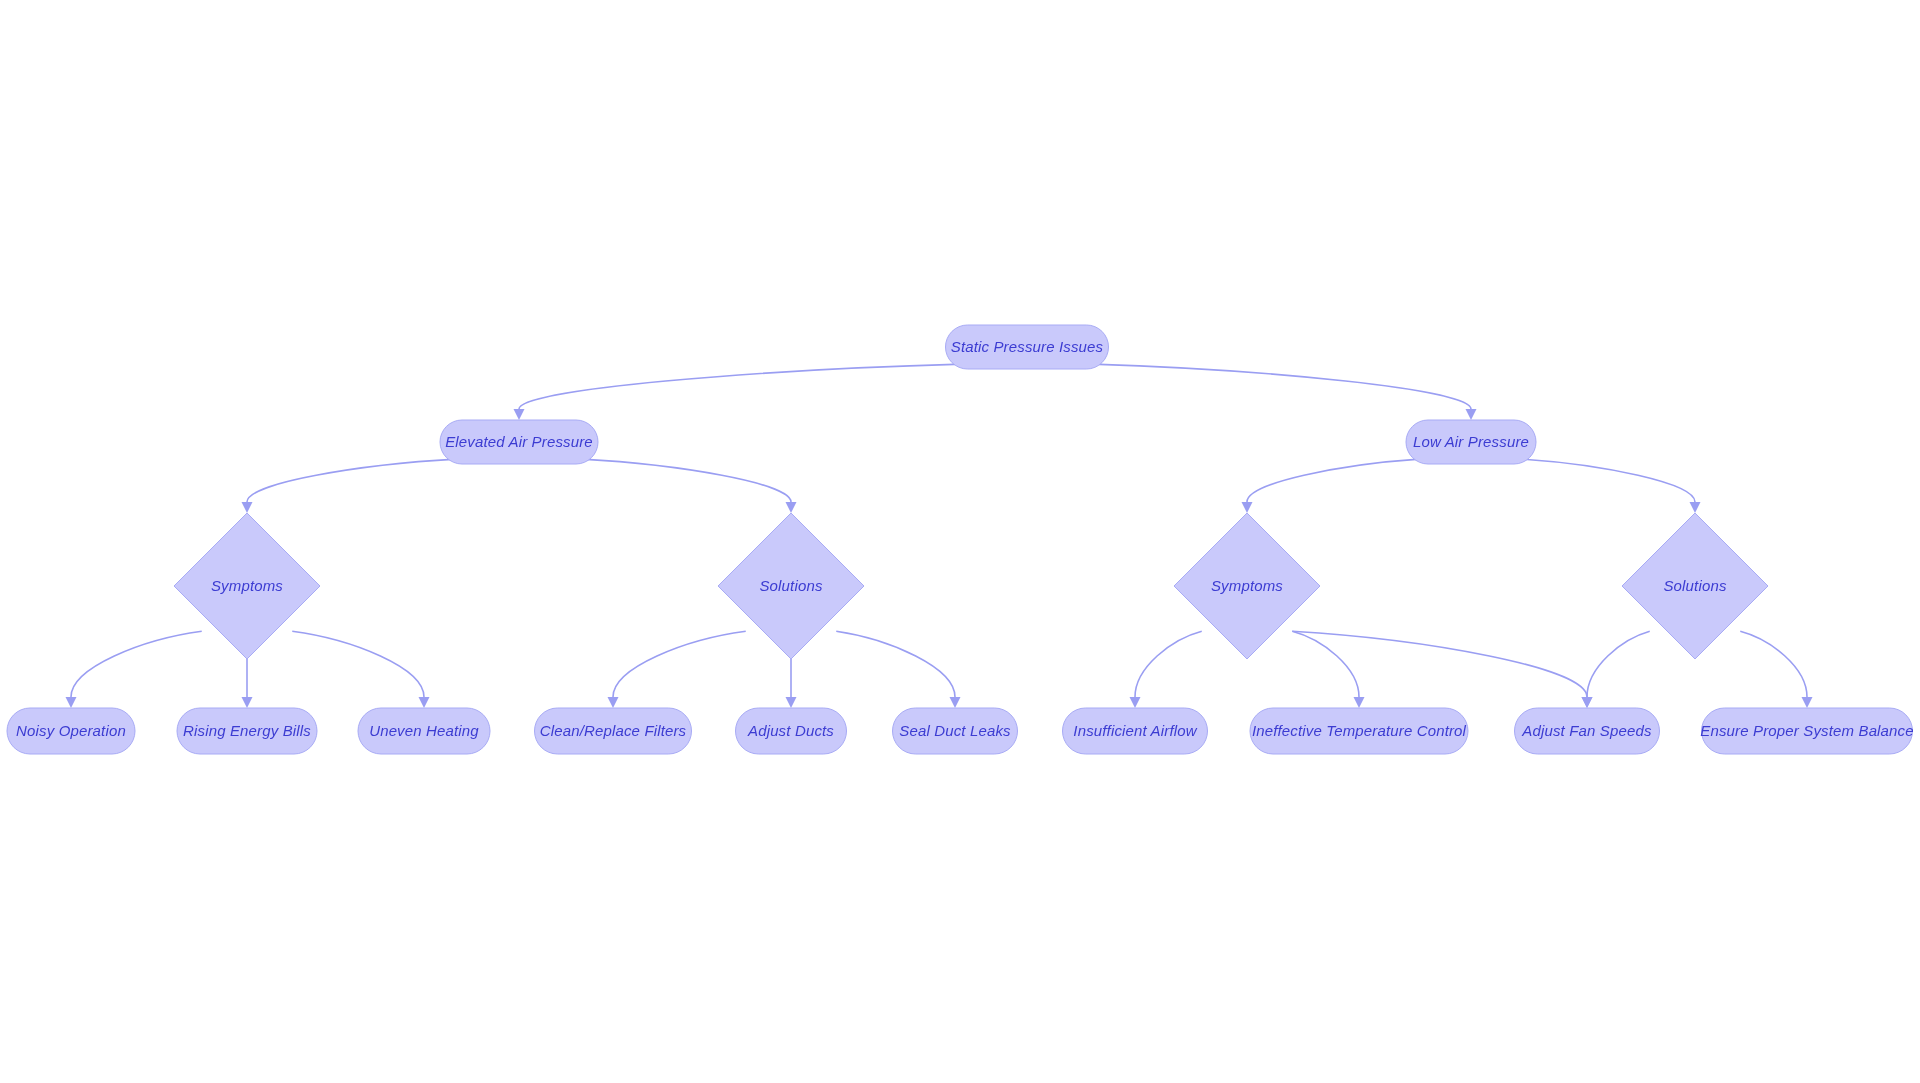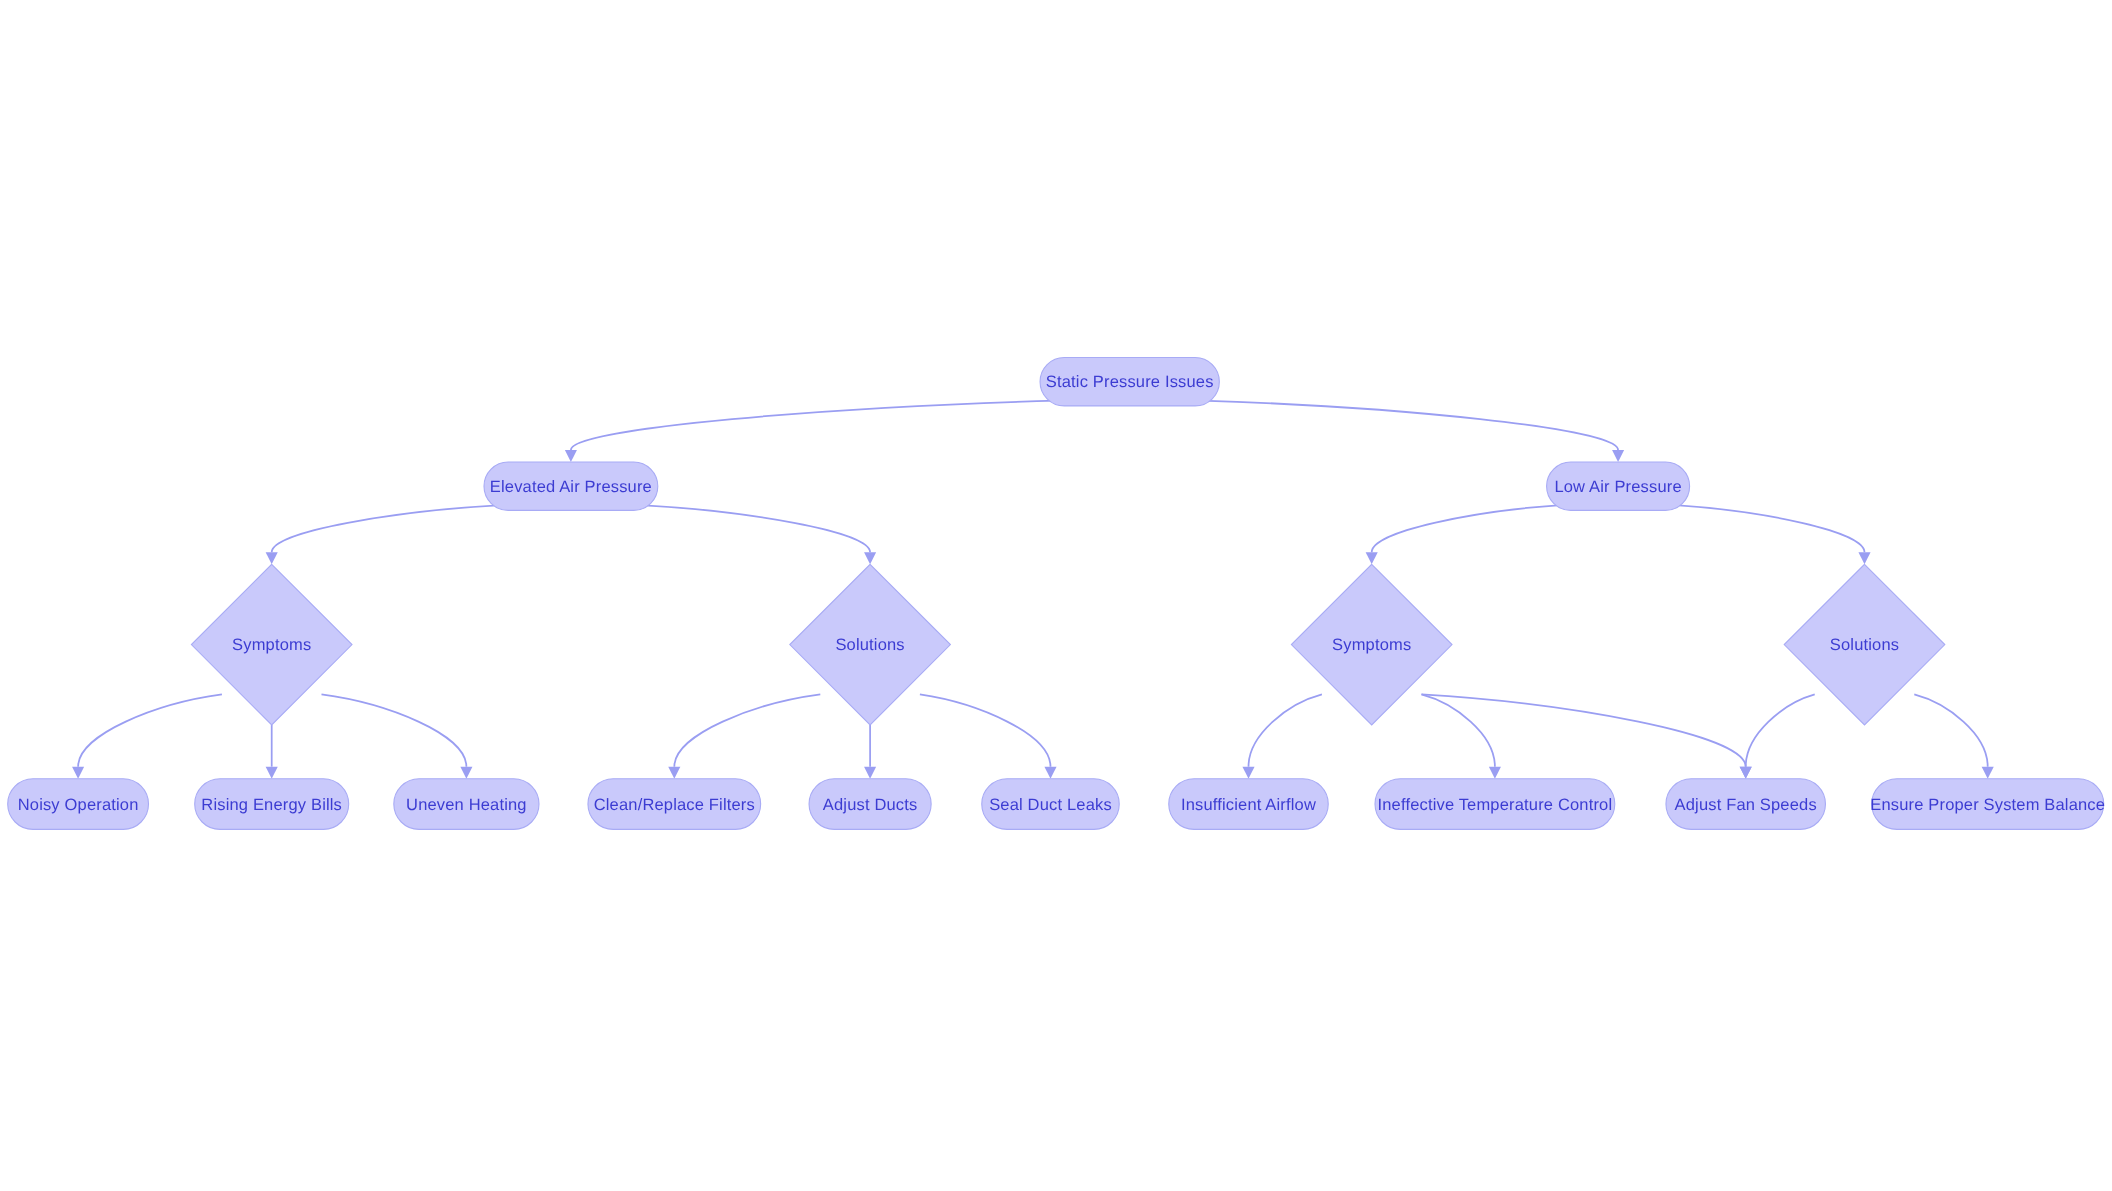--- a/index.html
+++ b/index.html
@@ -11,20 +11,21 @@
     width: 1920px;
     height: 1083px;
     overflow: hidden;
     font-family: "Liberation Sans", sans-serif;
   }
   #flowchart-root {
     position: relative;
     width: 1920px;
     height: 1083px;
     background: #ffffff;
+    font-style: italic;
   }
   svg#flow-svg {
     position: absolute;
     left: 0;
     top: 0;
     width: 1920px;
     height: 1083px;
     display: block;
   }
   .node-shape {

